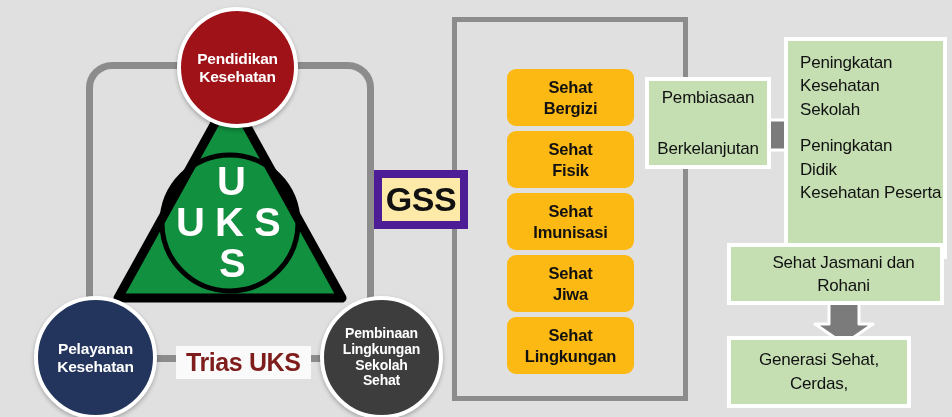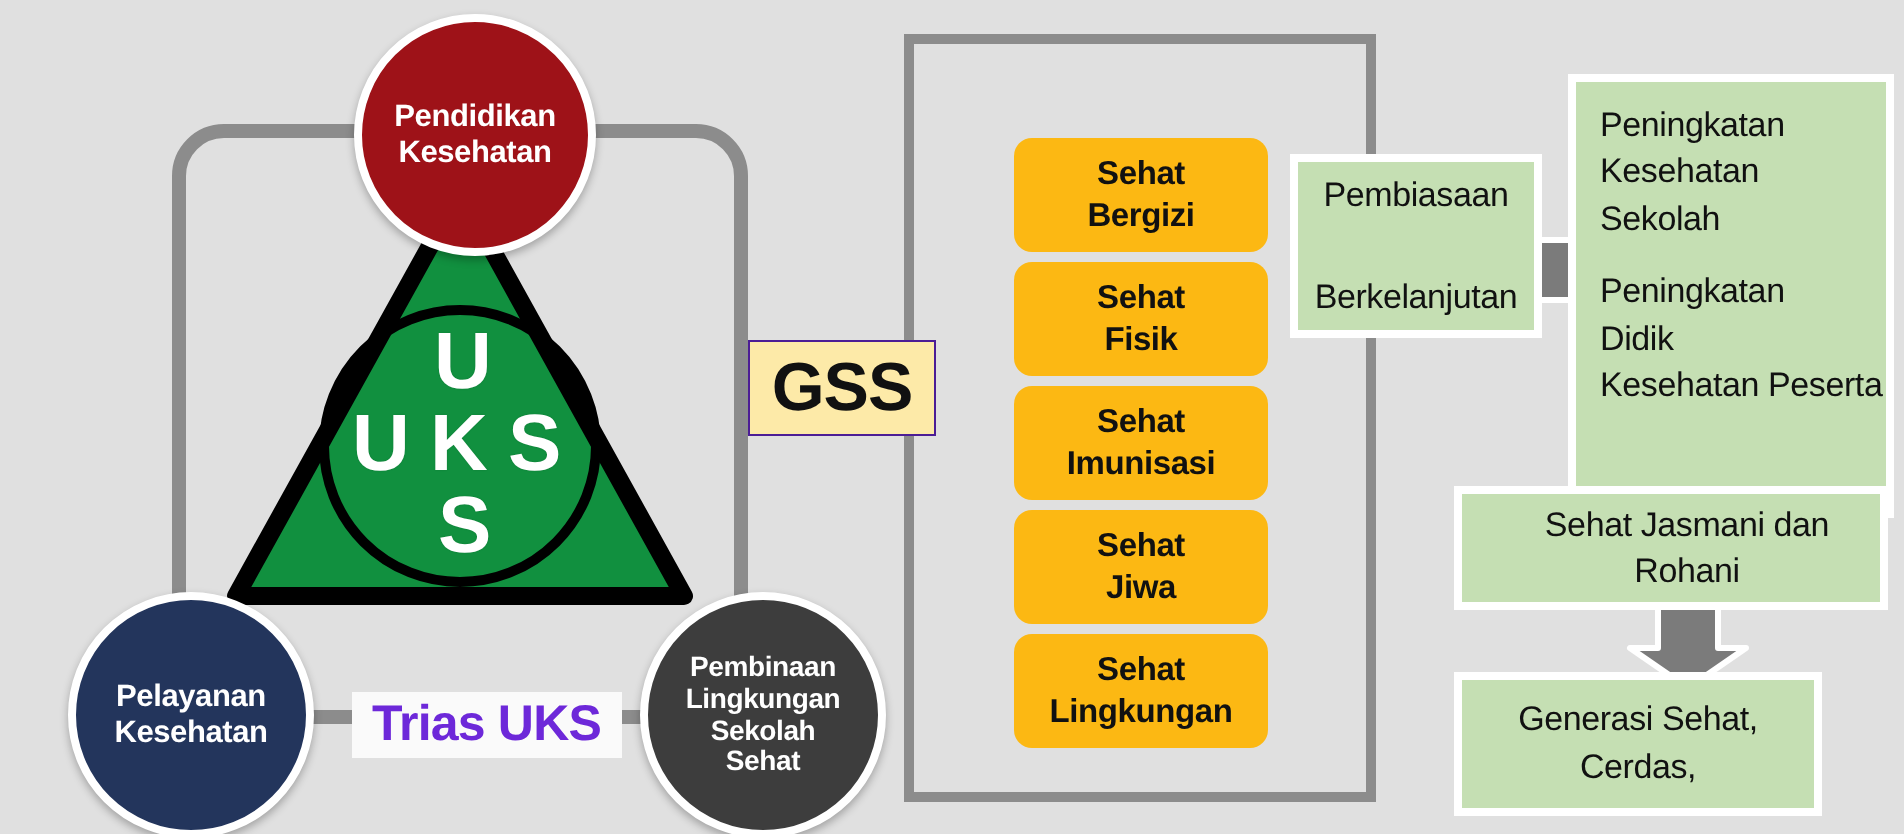--- a/index.html
+++ b/index.html
@@ -96,36 +96,36 @@
   .uks-u-left  { left:  66px; top: 114px; }
   .uks-k       { left: 105px; top: 114px; }
   .uks-s-right { left: 144px; top: 114px; }
   .uks-s-bot   { left: 109px; top: 155px; }
 
   .trias-label {
     position: absolute;
     left: 176px;
     top: 346px;
     background: #fafafa;
-    color: #6d28d9;
+    color: #7f1d1d;
     font-weight: bold;
     font-size: 25px;
     padding: 3px 10px 4px 10px;
     letter-spacing: -0.4px;
     line-height: 1.05;
   }
 
   .gss-box {
     position: absolute;
     left: 374px;
     top: 170px;
     width: 94px;
-    height: 48px;
+    height: 59px;
     background: #fdeaa8;
-    border: 1px solid #4c1d95;
+    border: 8px solid #4c1d95;
     box-sizing: border-box;
     display: flex;
     align-items: center;
     justify-content: center;
     color: #111111;
     font-weight: bold;
     font-size: 34px;
     letter-spacing: -0.5px;
   }
 

